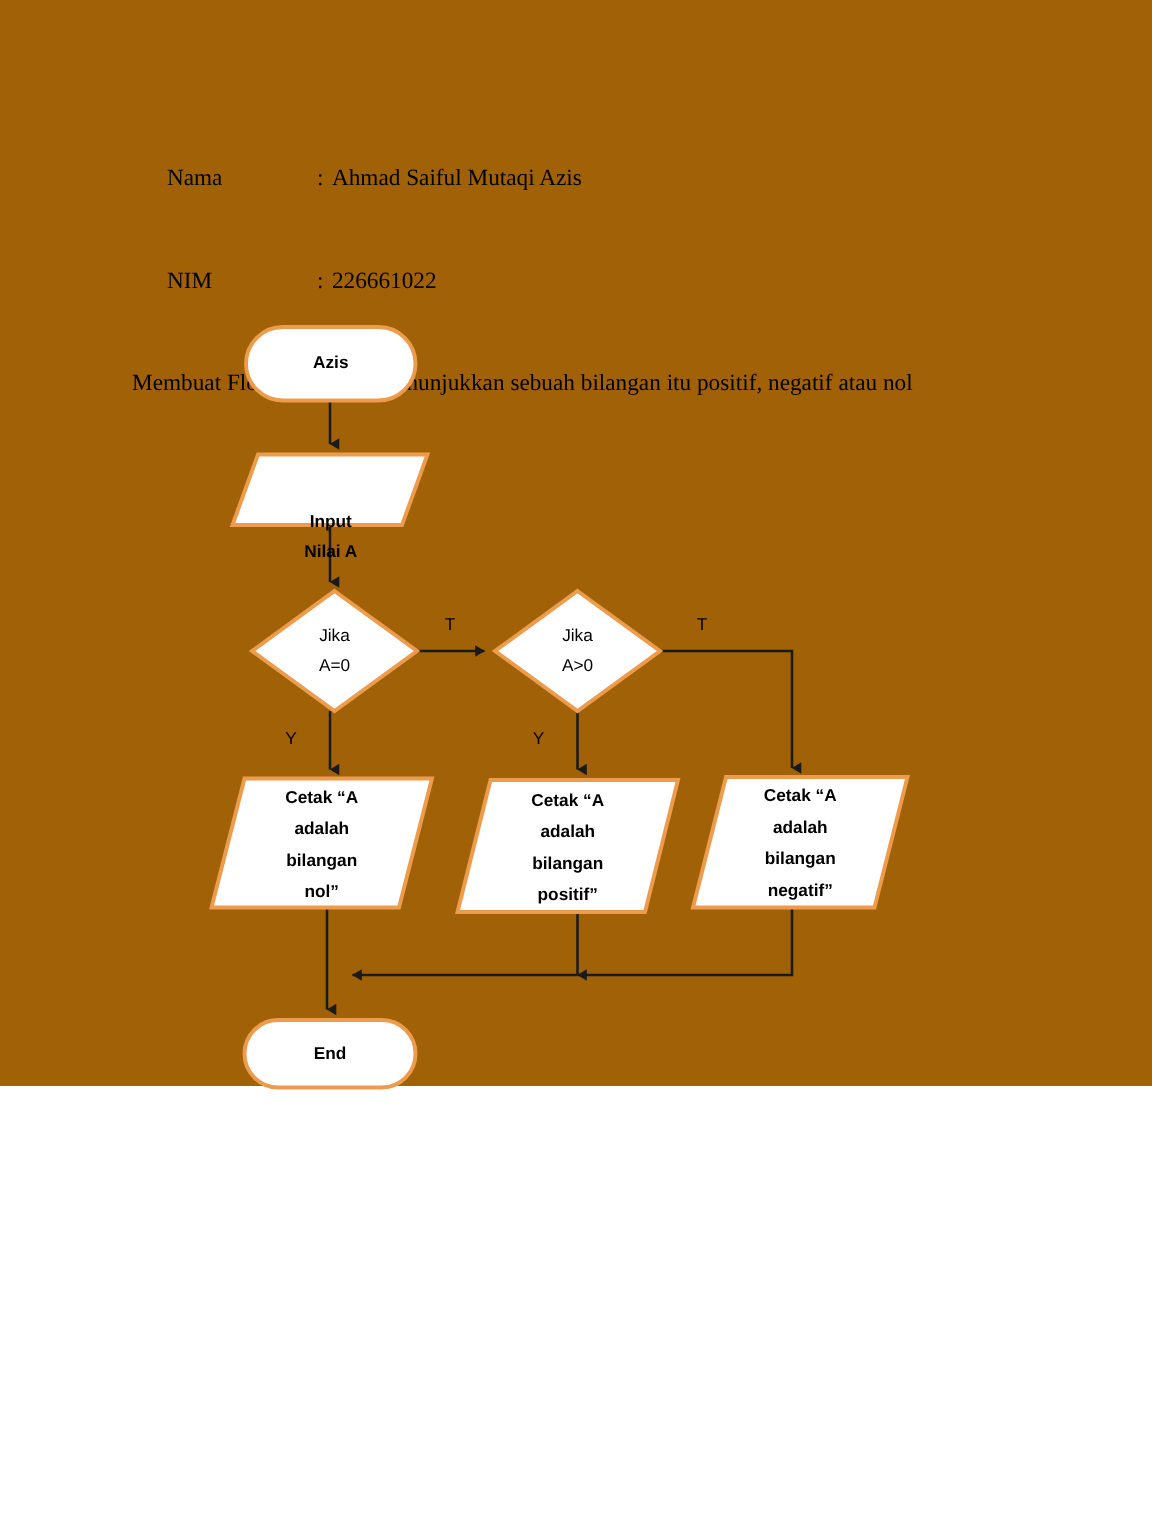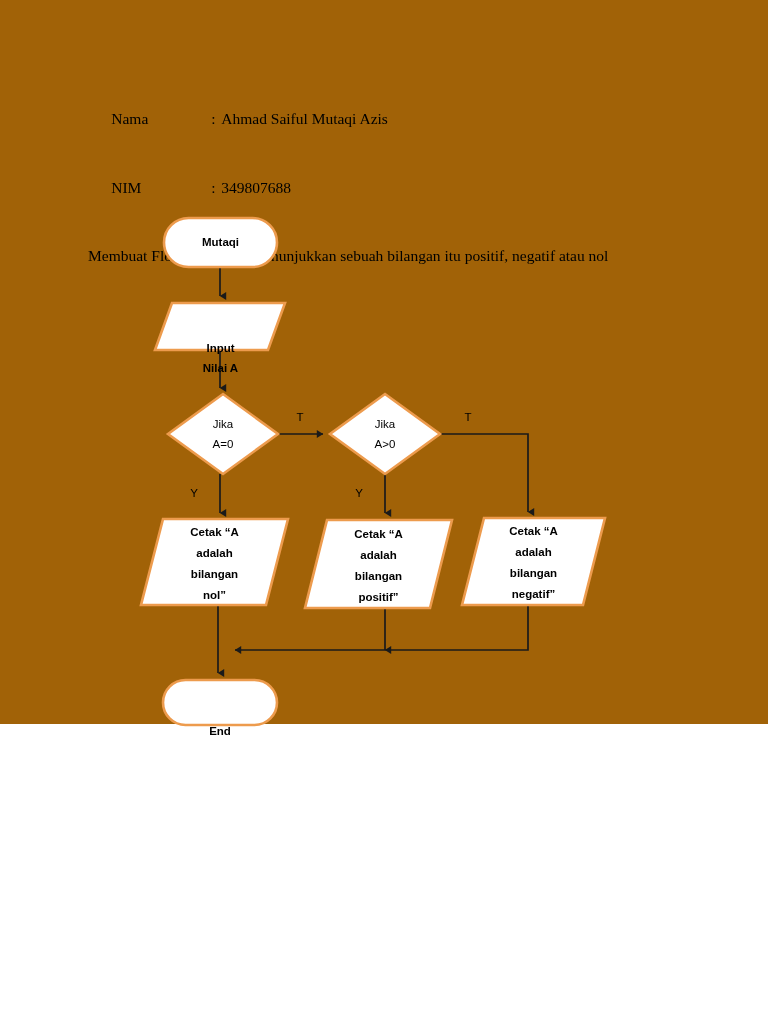--- a/index.html
+++ b/index.html
@@ -85,21 +85,21 @@
 </head>
 <body>
 
 <div id="page">
 
   <div class="header-block">
     <div class="id-row">
       <span class="id-label">Nama</span><span class="id-sep">:</span><span>Ahmad Saiful Mutaqi Azis</span>
     </div>
     <div class="id-row">
-      <span class="id-label">NIM</span><span class="id-sep">:</span><span>349807688</span>
+      <span class="id-label">NIM</span><span class="id-sep">:</span><span>226661022</span>
     </div>
     <div class="intro-text">Membuat Flowchart yang menunjukkan sebuah bilangan itu positif, negatif atau nol</div>
   </div>
 
   <svg id="flowchart" viewBox="0 0 768 1024">
     <defs>
       <marker id="arrow-down" markerWidth="10" markerHeight="10" refX="5" refY="8.4" orient="auto" markerUnits="userSpaceOnUse">
         <path d="M1.1,2.2 L5,8.6 L8.9,2.2 Z" fill="#1A1A1A"></path>
       </marker>
       <marker id="arrow-right" markerWidth="10" markerHeight="10" refX="8.4" refY="5" orient="auto" markerUnits="userSpaceOnUse">
@@ -141,21 +141,21 @@
 
     <polygon points="163,519 288,519 266,605 141,605" fill="#FFFFFF" stroke="#ED9B4D" stroke-width="2.6"></polygon>
 
     <polygon points="327,520 452,520 430,608 305,608" fill="#FFFFFF" stroke="#ED9B4D" stroke-width="2.6"></polygon>
 
     <polygon points="484,518 605,518 583,605 462,605" fill="#FFFFFF" stroke="#ED9B4D" stroke-width="2.6"></polygon>
 
     <rect x="163" y="680" width="114" height="45" rx="22.5" ry="22.5" fill="#FFFFFF" stroke="#ED9B4D" stroke-width="2.6"></rect>
   </svg>
 
-  <div class="fc-node-label" style="left:164px; top:232px; width:113px;">Mutaqi</div>
+  <div class="fc-node-label" style="left:164px; top:232px; width:113px;">Azis</div>
 
   <div class="fc-node-label" style="left:164px; top:306px; width:113px;margin-top:32px;">Input
 Nilai A</div>
 
   <div class="fc-node-label" style="left:168px; top:414px; width:110px; font-weight:normal;">Jika
 A=0</div>
 
   <div class="fc-node-label" style="left:330px; top:414px; width:110px; font-weight:normal;">Jika
 A&gt;0</div>
 
@@ -167,21 +167,21 @@
   <div class="fc-node-label" style="left:316px; top:524px; width:125px; line-height:21px;">Cetak “A
 adalah
 bilangan
 positif”</div>
 
   <div class="fc-node-label" style="left:473px; top:521px; width:121px; line-height:21px;">Cetak “A
 adalah
 bilangan
 negatif”</div>
 
-  <div class="fc-node-label" style="left:163px; top:693px; width:114px;margin-top:28px;">End</div>
+  <div class="fc-node-label" style="left:163px; top:693px; width:114px;">End</div>
 
   <div class="edge-label" style="left:286px; top:411px; width:28px;">T</div>
 
   <div class="edge-label" style="left:180px; top:487px; width:28px;">Y</div>
 
   <div class="edge-label" style="left:454px; top:411px; width:28px;">T</div>
 
   <div class="edge-label" style="left:345px; top:487px; width:28px;">Y</div>
 
 </div>

